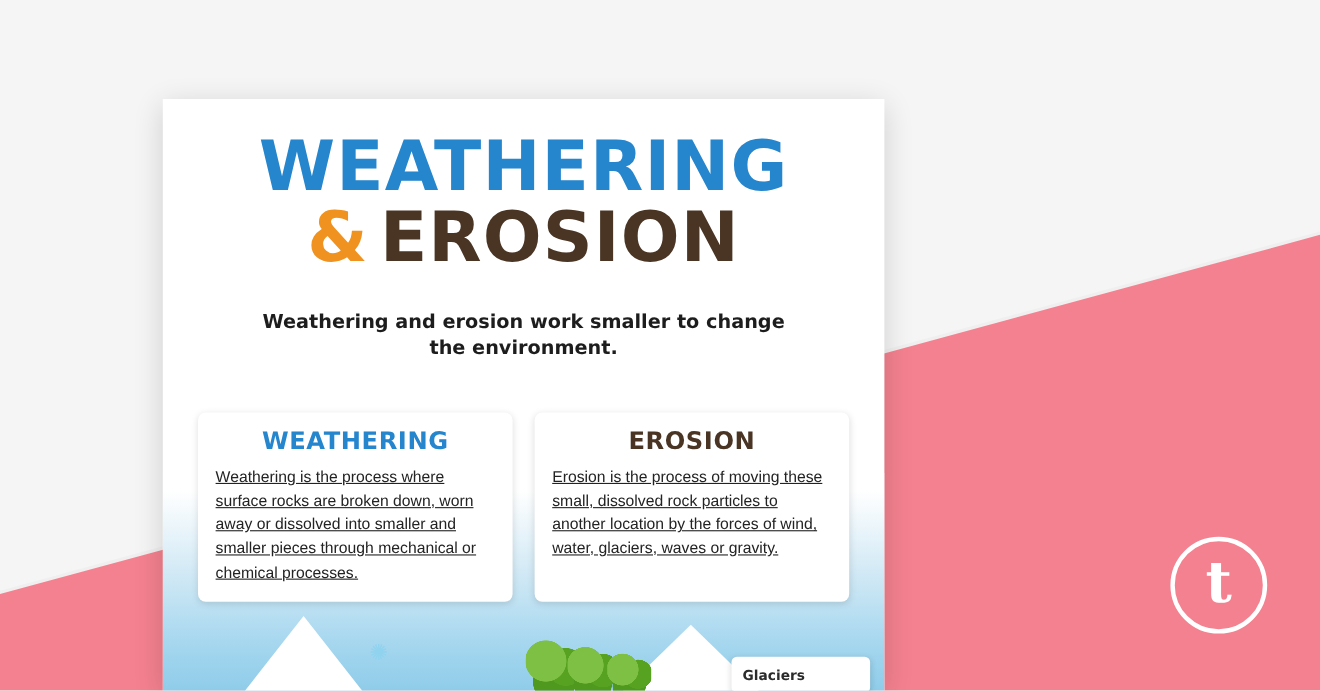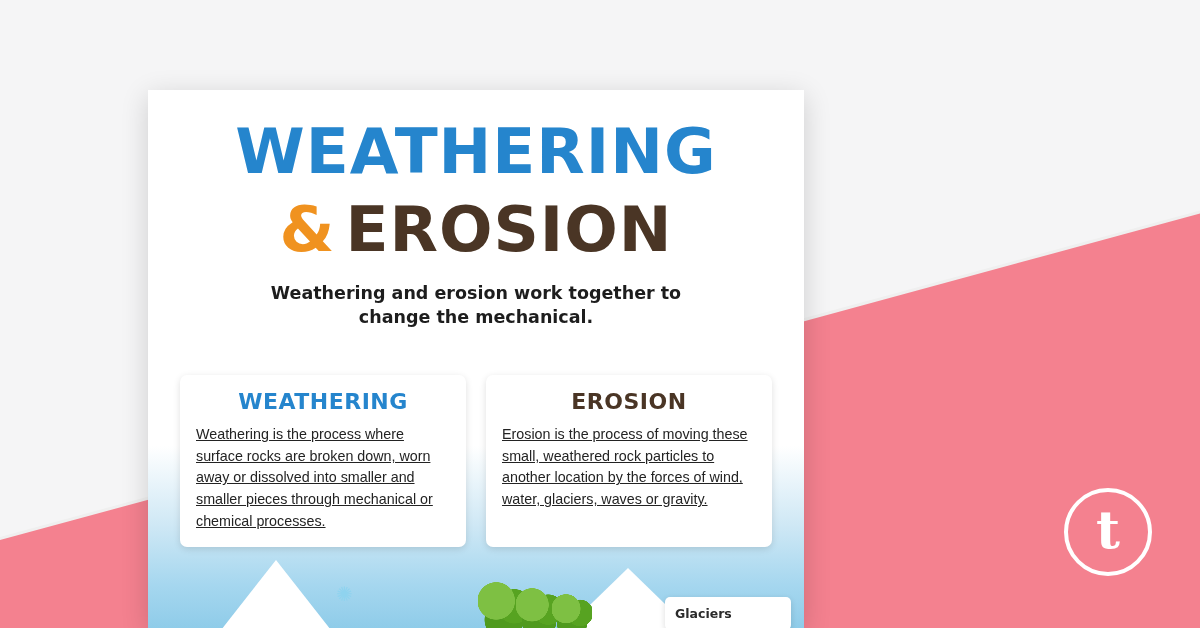--- a/index.html
+++ b/index.html
@@ -69,21 +69,21 @@
   .title-main {
     font-family: "DejaVu Sans", sans-serif;
     font-weight: 700;
     font-size: 63px;
     letter-spacing: 1px;
     color: #2585cd;
     line-height: 0.95;
     text-transform: uppercase;
   }
   .title-row2 {
-    margin-top: 18px;
+    margin-top: 4px;
     font-family: "DejaVu Sans", sans-serif;
     font-weight: 700;
     font-size: 63px;
     letter-spacing: 1px;
     line-height: 0.95;
     text-transform: uppercase;
     white-space: nowrap;
   }
   .amp {
     color: #f0921f;
@@ -255,29 +255,29 @@
     <div id="glacier-label">Glaciers</div>
   </div>
 
   <div id="title-block">
     <div class="title-main">WEATHERING</div>
     <div class="title-row2">
       <span class="amp">&amp;</span><span class="erosion-word">EROSION</span>
     </div>
   </div>
 
-  <div id="subtitle">Weathering and erosion work together to change the mechanical.</div>
+  <div id="subtitle">Weathering and erosion work smaller to change the environment.</div>
 
   <div class="card" id="card-weathering">
     <div class="card-title">WEATHERING</div>
     <div class="card-body">Weathering is the process where surface rocks are broken down, worn away or dissolved into smaller and smaller pieces through mechanical or chemical processes.</div>
   </div>
 
   <div class="card" id="card-erosion">
     <div class="card-title">EROSION</div>
-    <div class="card-body">Erosion is the process of moving these small, weathered rock particles to another location by the forces of wind, water, glaciers, waves or gravity.</div>
+    <div class="card-body">Erosion is the process of moving these small, dissolved rock particles to another location by the forces of wind, water, glaciers, waves or gravity.</div>
   </div>
 
 </div>
 
 <div id="ts-logo">
   <div class="glyph">t</div>
 </div>
 
 </body></html>

